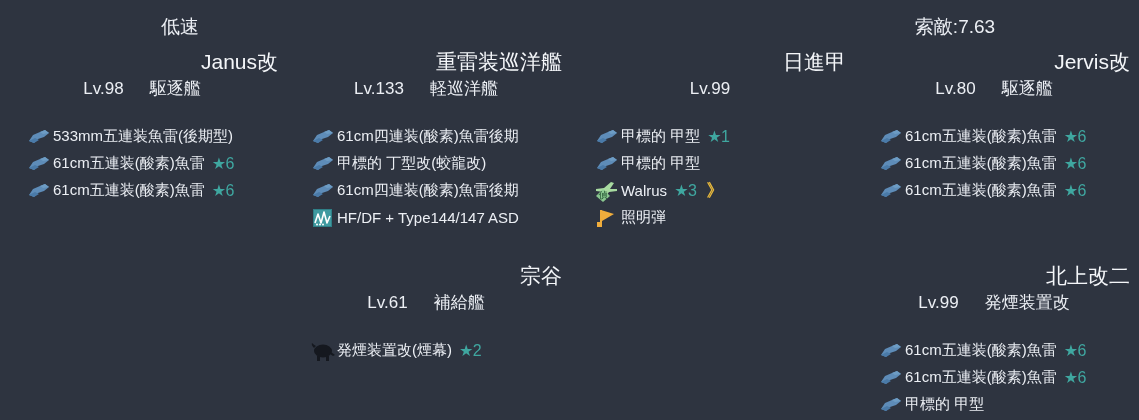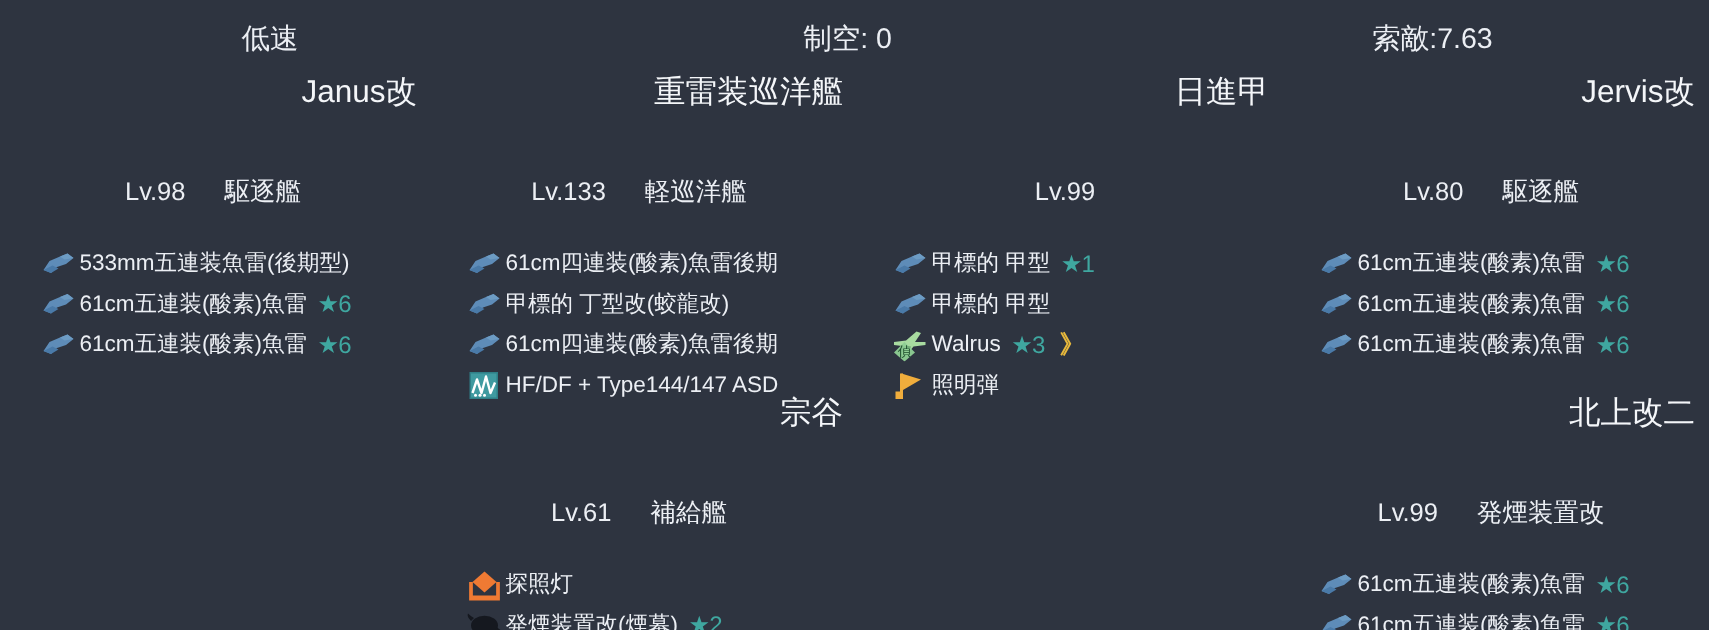--- a/index.html
+++ b/index.html
@@ -69,21 +69,20 @@
 
   .ship-meta {
     display: flex;
     justify-content: center;
     align-items: baseline;
     gap: 26px;
     font-size: 17px;
     line-height: 26px;
     color: #eceff4;
     white-space: nowrap;
-    margin-top: 39px;
   }
   .ship-level { }
   .ship-class { }
 
   .equip-list {
     margin-top: 21px;
     padding-left: 20px;
   }
   .equip-row {
     display: flex;
@@ -122,21 +121,20 @@
   
   .ship.spacer { visibility: hidden; }
 </style>
 </head>
 <body>
 
 <div id="fleet-panel">
 
   <div class="stat-row">
     <div class="stat stat-speed">低速</div>
-    <div class="stat stat-air">制空: 0</div>
     <div class="stat stat-los">索敵:7.63</div>
   </div>
 
   <div class="ship-row row-top" id="row-top">
       <div class="ship">
         <div class="ship-name">Janus改</div>
         <div class="ship-meta">
           <span class="ship-level">Lv.98</span>
           <span class="ship-class">駆逐艦</span>
         </div>
@@ -297,28 +295,20 @@
       <div class="ship spacer"></div>
       <div class="ship">
         <div class="ship-name">宗谷</div>
         <div class="ship-meta">
           <span class="ship-level">Lv.61</span>
           <span class="ship-class">補給艦</span>
         </div>
         <div class="equip-list">
           <div class="equip-row">
             <svg viewBox="0 0 26 22" class="equip-icon">
-              <path d="M13 2 L21 9 L13 16 L5 9 Z" fill="#ef7a33"></path>
-              <path d="M4 9 L4 20 L22 20 L22 9" fill="none" stroke="#ef7a33" stroke-width="2.5"></path>
-              <rect x="4" y="18" width="18" height="2.5" fill="#ef7a33"></rect>
-            </svg>
-            <span class="equip-name">探照灯</span>
-          </div>
-          <div class="equip-row">
-            <svg viewBox="0 0 26 22" class="equip-icon">
               <ellipse cx="13" cy="11" rx="9" ry="6.5" fill="#15181f"></ellipse>
               <path d="M4 8 Q1 5 2 3 Q4 5 6 6 Z" fill="#15181f"></path>
               <path d="M7 16 L7 21 L10 21 L10 16 Z" fill="#15181f"></path>
               <path d="M16 16 L16 21 L19 21 L19 16 Z" fill="#15181f"></path>
               <path d="M21 12 L25 15 L23 16 L20 14 Z" fill="#15181f"></path>
             </svg>
             <span class="equip-name">発煙装置改(煙幕)</span>
             <span class="equip-star">★2</span>
           </div>
         </div>

